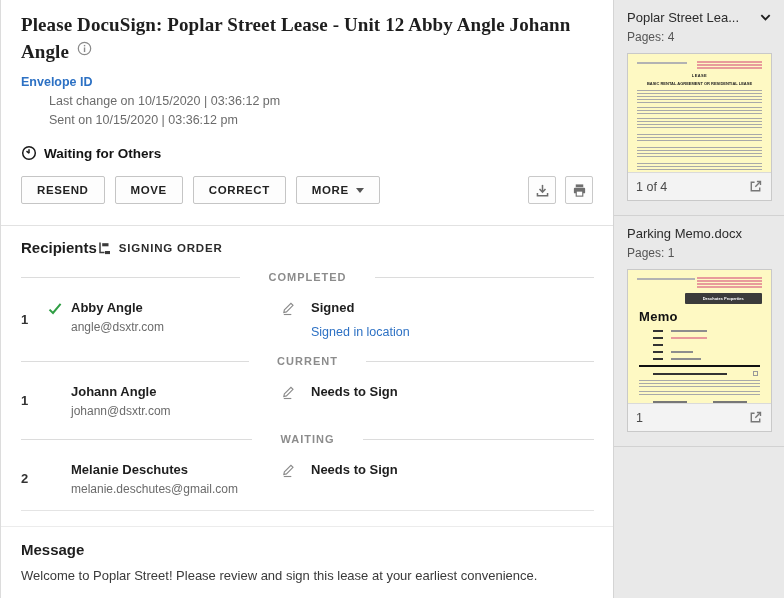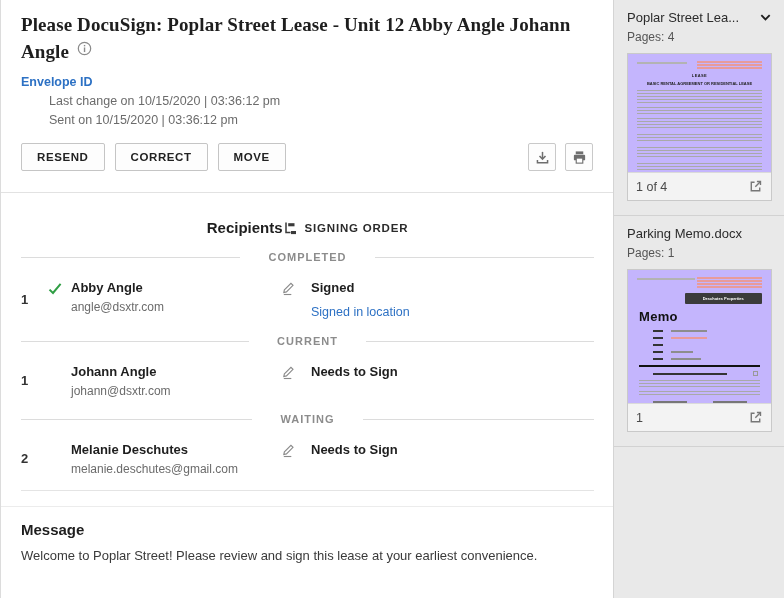--- a/index.html
+++ b/index.html
@@ -23,21 +23,21 @@
   .icon-btn { width:28px; height:28px; border:1px solid #c9c9c9; border-radius:2px; background:#fdfdfd;
               display:inline-flex; align-items:center; justify-content:center; cursor:pointer; }
   .push { margin-left:auto; }
   .icon-btn + .icon-btn { margin-left:9px; }
   hr.full { border:none; border-top:1px solid #e2e2e2; margin:21px 0 0 0; }
   hr.full2 { border:none; border-top:1px solid #ececec; margin:0; }
   hr.inset { border:none; border-top:1px solid #e4e4e4; margin:2px 19px 15px 20px; }
 
   
   .recipients-sec { padding:13px 19px 0 20px; }
-  .rec-head { display:flex; align-items:center; justify-content:center;margin-top:13px; }
+  .rec-head { display:flex; align-items:center; justify-content:flex-start; }
   h2.sec-title { font-size:15px; font-weight:700; color:#1e1e1e; }
   .signing-order { display:inline-flex; align-items:center; gap:8px; background:none; border:none; cursor:pointer;
                    font-family:inherit; font-size:11.5px; font-weight:700; letter-spacing:.8px; color:#2b2b2b; }
   .gdiv { display:flex; align-items:center; gap:28px; margin:15px 0 16px 0; }
   .gdiv .gline { flex:1; height:1px; background:#dcdcdc; }
   .gdiv .glabel { font-size:11px; font-weight:700; letter-spacing:1px; color:#8c8c8c; }
   .rrow { display:grid; grid-template-columns:26px 24px 210px 30px 1fr; margin-bottom:14px; }
   .rnum { font-size:13px; font-weight:700; color:#333; display:flex; align-items:center; }
   .rcheck { padding-top:2px; }
   .rname { font-size:13px; font-weight:700; color:#1e1e1e; line-height:1.45; }
@@ -51,21 +51,21 @@
   .message-sec { padding:14px 20px 0 20px; }
   .msg-body { font-size:13px; color:#3a3a3a; margin-top:9px; line-height:1.4; }
 
   
   .sidebar { width:172px; min-width:172px; background:#e9e9e9; border-left:1px solid #d4d4d4; }
   .doc { padding:10px 13px 14px 13px; }
   .doc-head { display:flex; align-items:center; justify-content:space-between; cursor:pointer; }
   .doc-title { font-size:13px; color:#2b2b2b; white-space:nowrap; overflow:hidden; }
   .doc-pages { font-size:12px; color:#555; margin-top:5px; }
   .thumb-card { margin-top:9px; border:1px solid #c9c9c9; background:#fff; width:145px; cursor:pointer; }
-  .page { background:#c4b5fd; overflow:hidden; padding:7px 9px; }
+  .page { background:#fef9c3; overflow:hidden; padding:7px 9px; }
   .page.lease { height:118px; }
   .page.memo { height:133px; }
   .thumb-foot { background:#f3f3f3; border-top:1px solid #dadada; height:28px; display:flex; align-items:center;
                 justify-content:space-between; padding:0 8px; }
   .thumb-foot .pg { font-size:12.5px; color:#4a4a4a; }
   hr.side-div { border:none; border-top:1px solid #d2d2d2; margin:0; }
 
   
   .p-top { display:flex; justify-content:space-between; align-items:flex-start; margin-bottom:3px; }
   .tl { display:block; height:1.5px; background:#b3b3b3; }
@@ -100,30 +100,42 @@
     <div class="header-sec">
       <h1 class="title"><span>Please DocuSign: Poplar Street Lease - Unit 12 Abby Angle Johann Angle</span><span class="info-icon"><svg viewBox="0 0 16 16" width="15" height="15">
               <circle cx="8" cy="8" r="6.6" fill="none" stroke="#8a8a8a" stroke-width="1.3"></circle>
               <rect x="7.3" y="4.2" width="1.5" height="1.5" fill="#8a8a8a"></rect>
               <rect x="7.3" y="6.9" width="1.5" height="4.9" fill="#8a8a8a"></rect>
             </svg></span></h1>
       <a class="env-id">Envelope ID</a>
       <div class="meta">Last change on 10/15/2020 | 03:36:12 pm</div>
       <div class="meta">Sent on 10/15/2020 | 03:36:12 pm</div>
 
+      <div class="status-row">
+        <span style="line-height:0"><svg viewBox="0 0 16 16" width="16" height="16">
+              <circle cx="8" cy="8" r="6.3" fill="none" stroke="#1a1a1a" stroke-width="1.5"></circle>
+              <line x1="8" y1="8.2" x2="8" y2="4.2" stroke="#1a1a1a" stroke-width="1.5"></line>
+              <line x1="8" y1="8.2" x2="5.5" y2="6.2" stroke="#1a1a1a" stroke-width="1.5"></line>
+            </svg></span>
+        <span>Waiting for Others</span>
+      </div>
 
       <div class="actions-row">
         <button class="btn">
             <span>RESEND</span>
           </button>
         <button class="btn">
+            <span>MOVE</span>
+          </button>
+        <button class="btn">
             <span>CORRECT</span>
           </button>
         <button class="btn">
-            <span>MOVE</span>
+            <span>MORE</span>
+            <span class="caret"></span>
           </button>
         <button class="icon-btn push">
             <span style="line-height:0"><svg viewBox="0 0 16 16" width="15" height="15">
                 <path d="M8 2 v7" stroke="#6e6e6e" stroke-width="1.6" fill="none"></path>
                 <path d="M4.8 6.3 L8 9.7 L11.2 6.3" fill="none" stroke="#6e6e6e" stroke-width="1.6"></path>
                 <path d="M2.6 10.6 v3 h10.8 v-3" fill="none" stroke="#6e6e6e" stroke-width="1.6"></path>
               </svg></span>
           </button>
         <button class="icon-btn">
             <span style="line-height:0"><svg viewBox="0 0 16 16" width="15" height="15">

